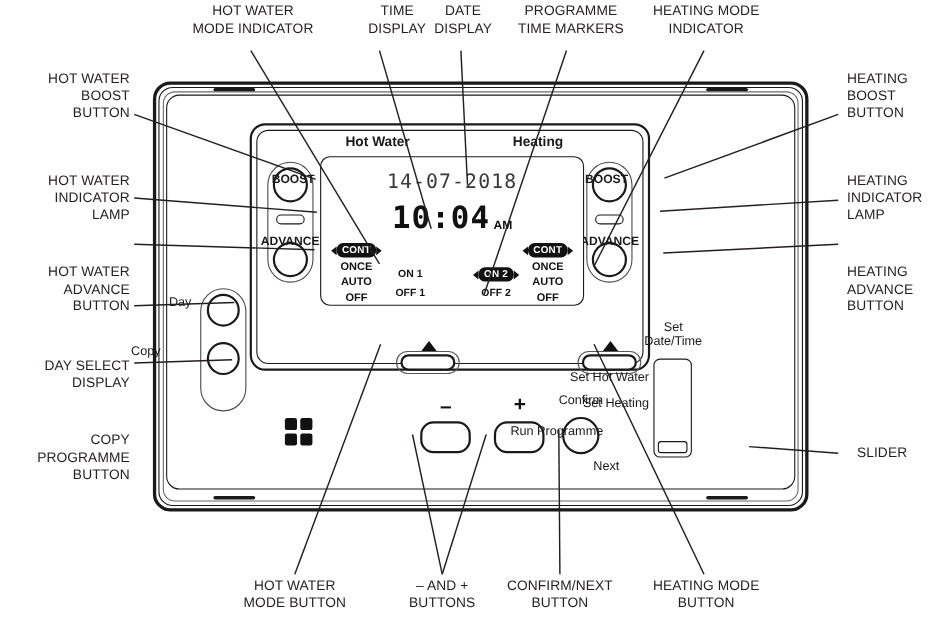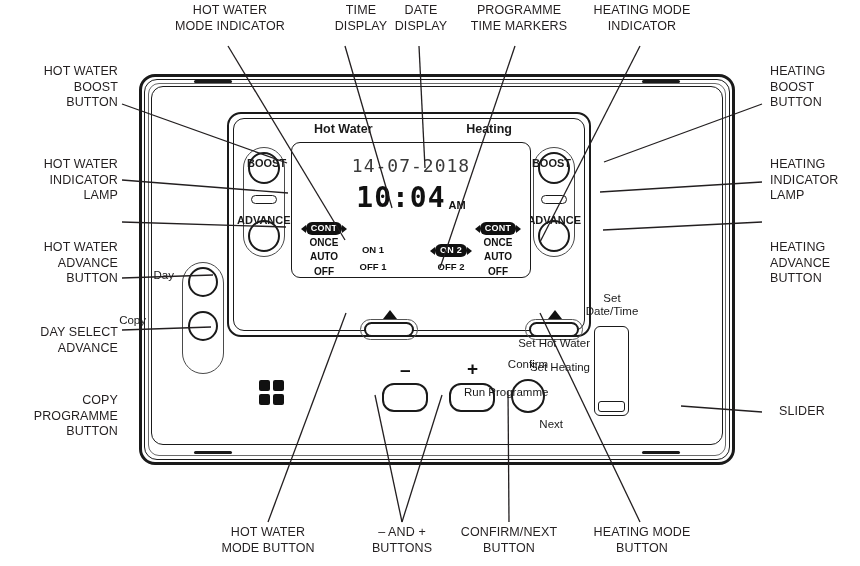--- a/index.html
+++ b/index.html
@@ -192,21 +192,21 @@
 <div class="callout cal-r" style="left:0px;top:64px;width:118px;">HOT WATER
 BOOST
 BUTTON</div>
 <div class="callout cal-r" style="left:0px;top:157px;width:118px;">HOT WATER
 INDICATOR
 LAMP</div>
 <div class="callout cal-r" style="left:0px;top:240px;width:118px;">HOT WATER
 ADVANCE
 BUTTON</div>
 <div class="callout cal-r" style="left:0px;top:325px;width:118px;">DAY SELECT
-ADVANCE</div>
+DISPLAY</div>
 <div class="callout cal-r" style="left:0px;top:393px;width:118px;">COPY
 PROGRAMME
 BUTTON</div>
 
 <div class="callout cal-l" style="left:770px;top:64px;width:110px;">HEATING
 BOOST
 BUTTON</div>
 <div class="callout cal-l" style="left:770px;top:157px;width:110px;">HEATING
 INDICATOR
 LAMP</div>

